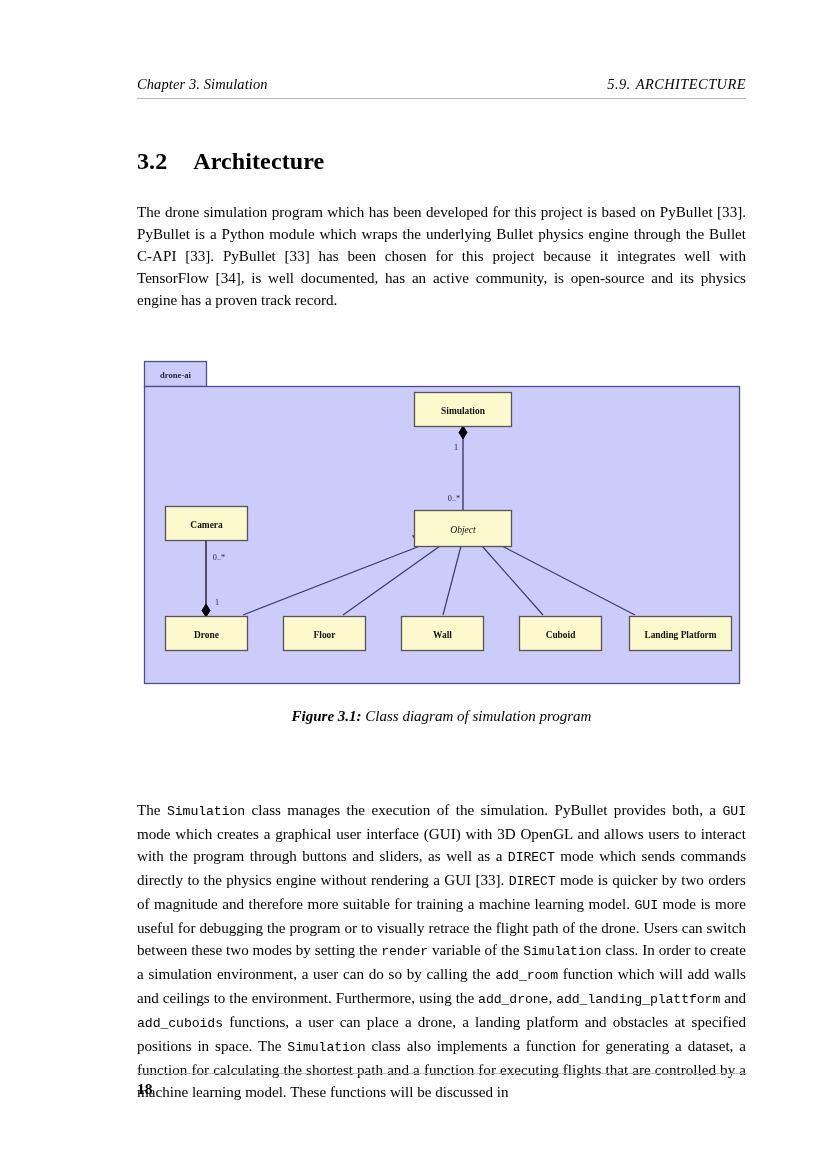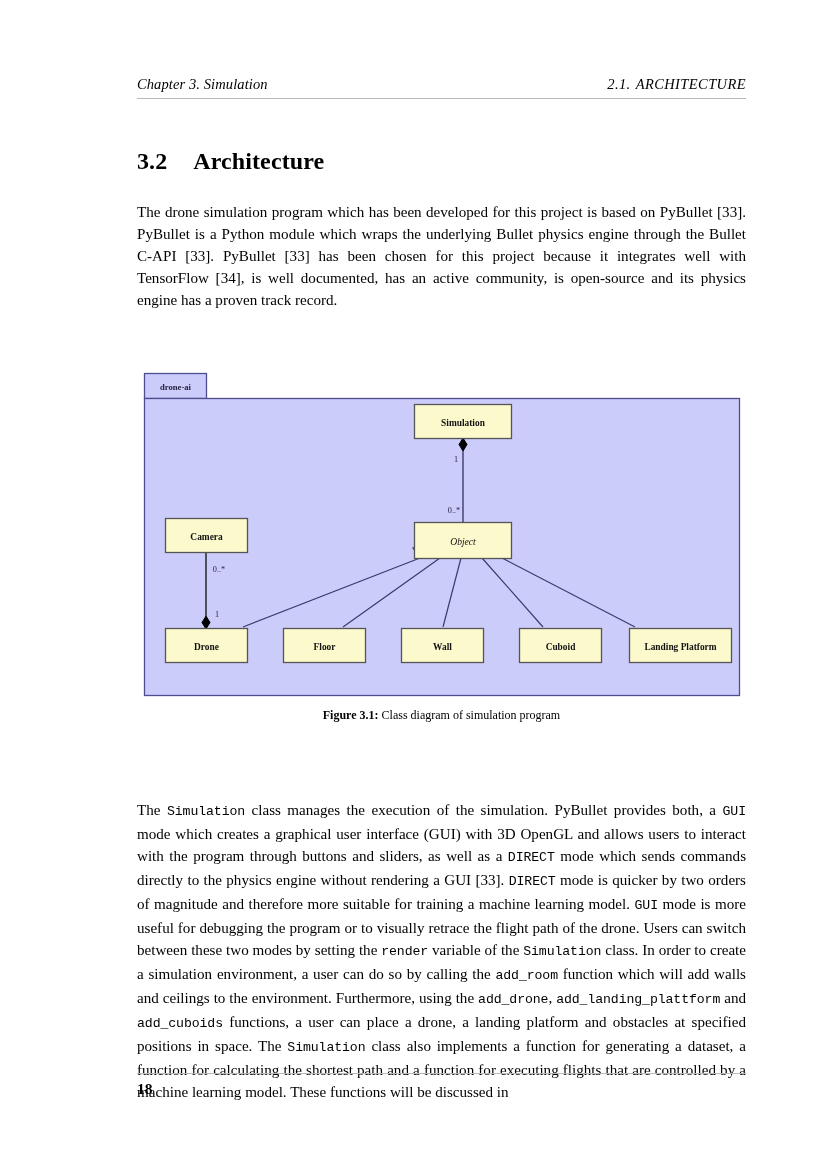--- a/index.html
+++ b/index.html
@@ -79,59 +79,60 @@
   code, .mono {
     font-family: "Liberation Mono", "DejaVu Sans Mono", monospace;
     font-size: 13.2px;
     letter-spacing: -0.1px;
   }
 
   
   .figure {
     position: absolute;
     left: 109px;
-    top: 372px;
+    top: 360px;
     width: 609px;
   }
   .diagram-wrap {
     position: relative;
     width: 598px;
     height: 326px;
     margin: 0 auto;
   }
   .diagram-wrap svg { display: block; }
 
   .caption {
     position: absolute;
     left: 109px;
     top: 708px;
     width: 609px;
     text-align: center;
-    font-size: 12px;
+    font-size: 15px;
+    font-style: italic;
   }
   .caption b { font-weight: bold; }
 
   
   .folio {
     position: absolute;
     left: 109px;
     top: 1080px;
     font-size: 15.5px;
     font-weight: bold;
   }
 </style>
 </head>
 <body>
 
 <div class="page">
 
   <div class="runhead">
     <span class="runhead-left">Chapter 3. Simulation</span>
     <span class="runhead-right">
-      <span class="secnum">2.1.</span><span>ARCHITECTURE</span>
+      <span class="secnum">5.9.</span><span>ARCHITECTURE</span>
     </span>
   </div>
   <div class="rule rule-top"></div>
 
   <h2 class="sec-heading">
     <span class="num">3.2</span><span>Architecture</span>
   </h2>
 
   <p class="para p1">
     <span>The drone simulation program which has been developed for this project is based on PyBullet [33]. PyBullet is a Python module which wraps the underlying Bullet physics engine through the Bullet C-API [33]. PyBullet [33] has been chosen for this project because it integrates well with TensorFlow [34], is well documented, has an active community, is open-source and its physics engine has a proven track record.</span>

